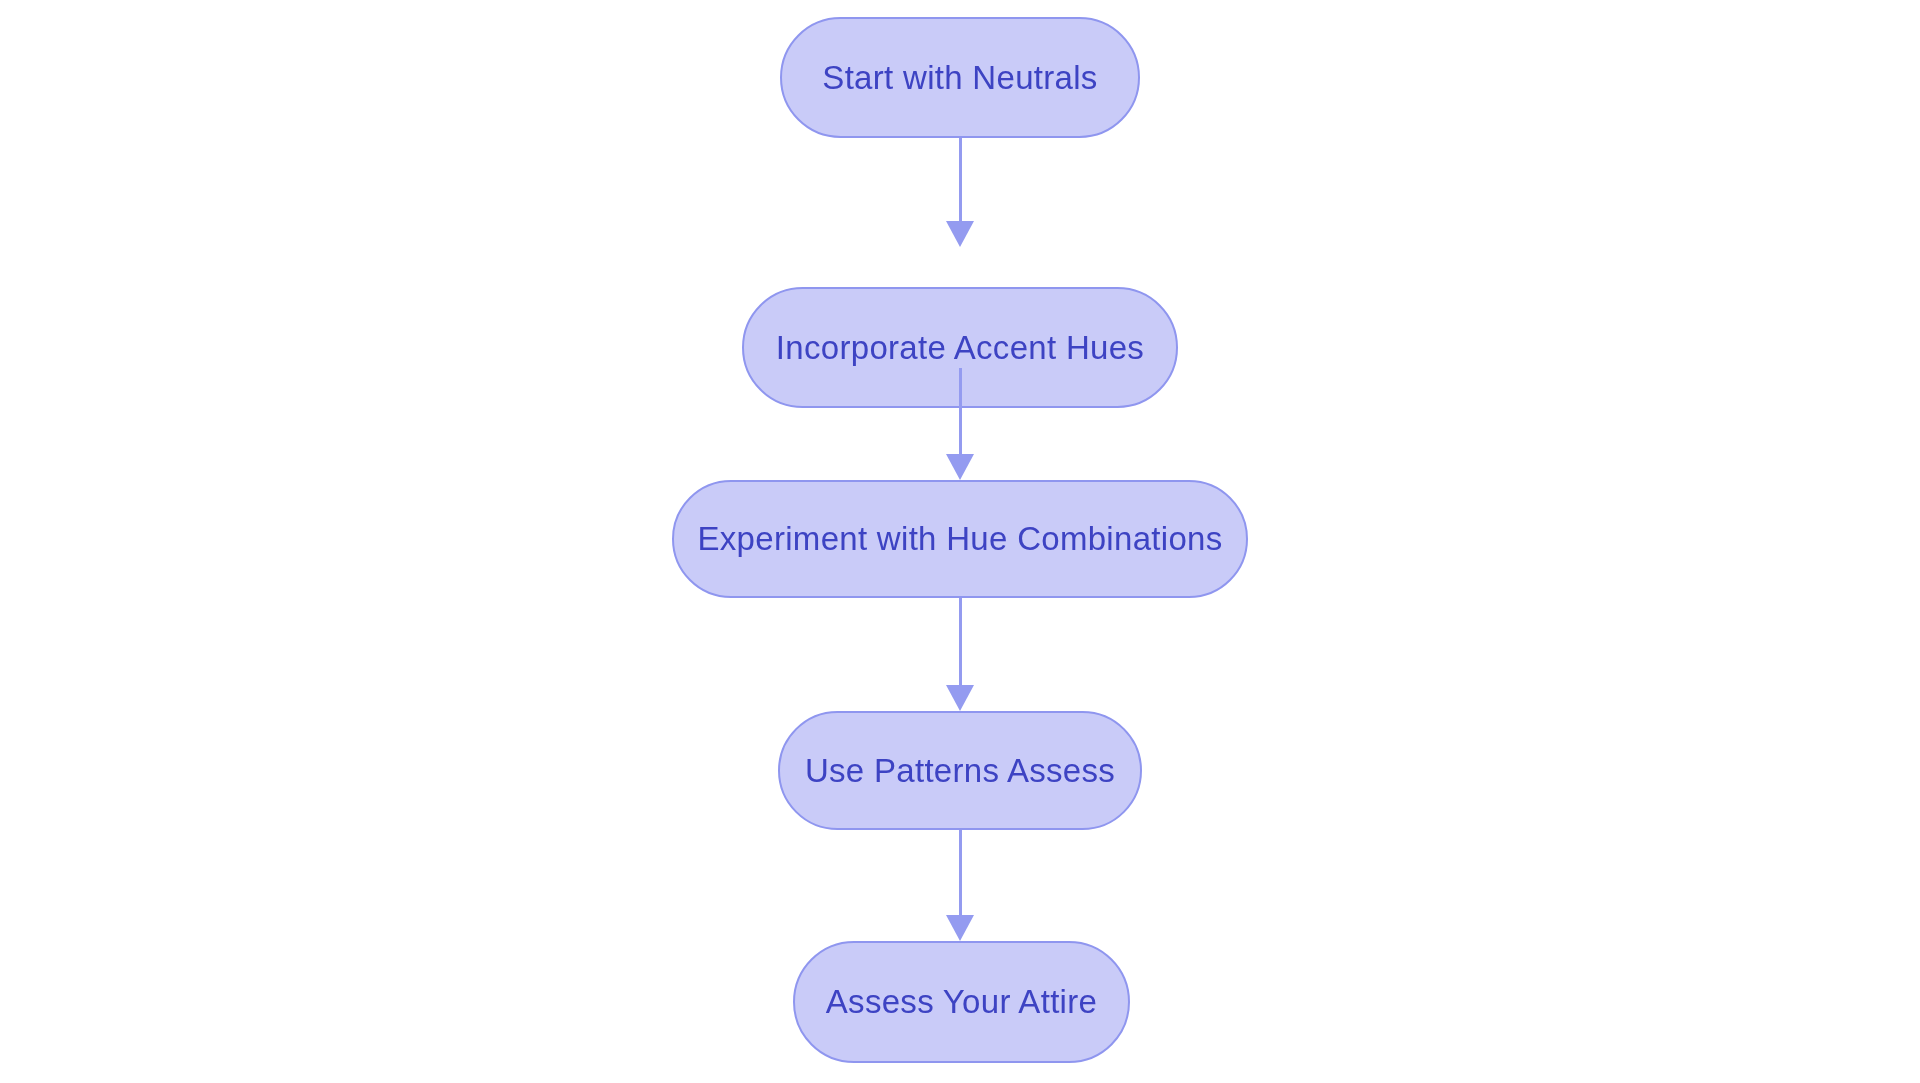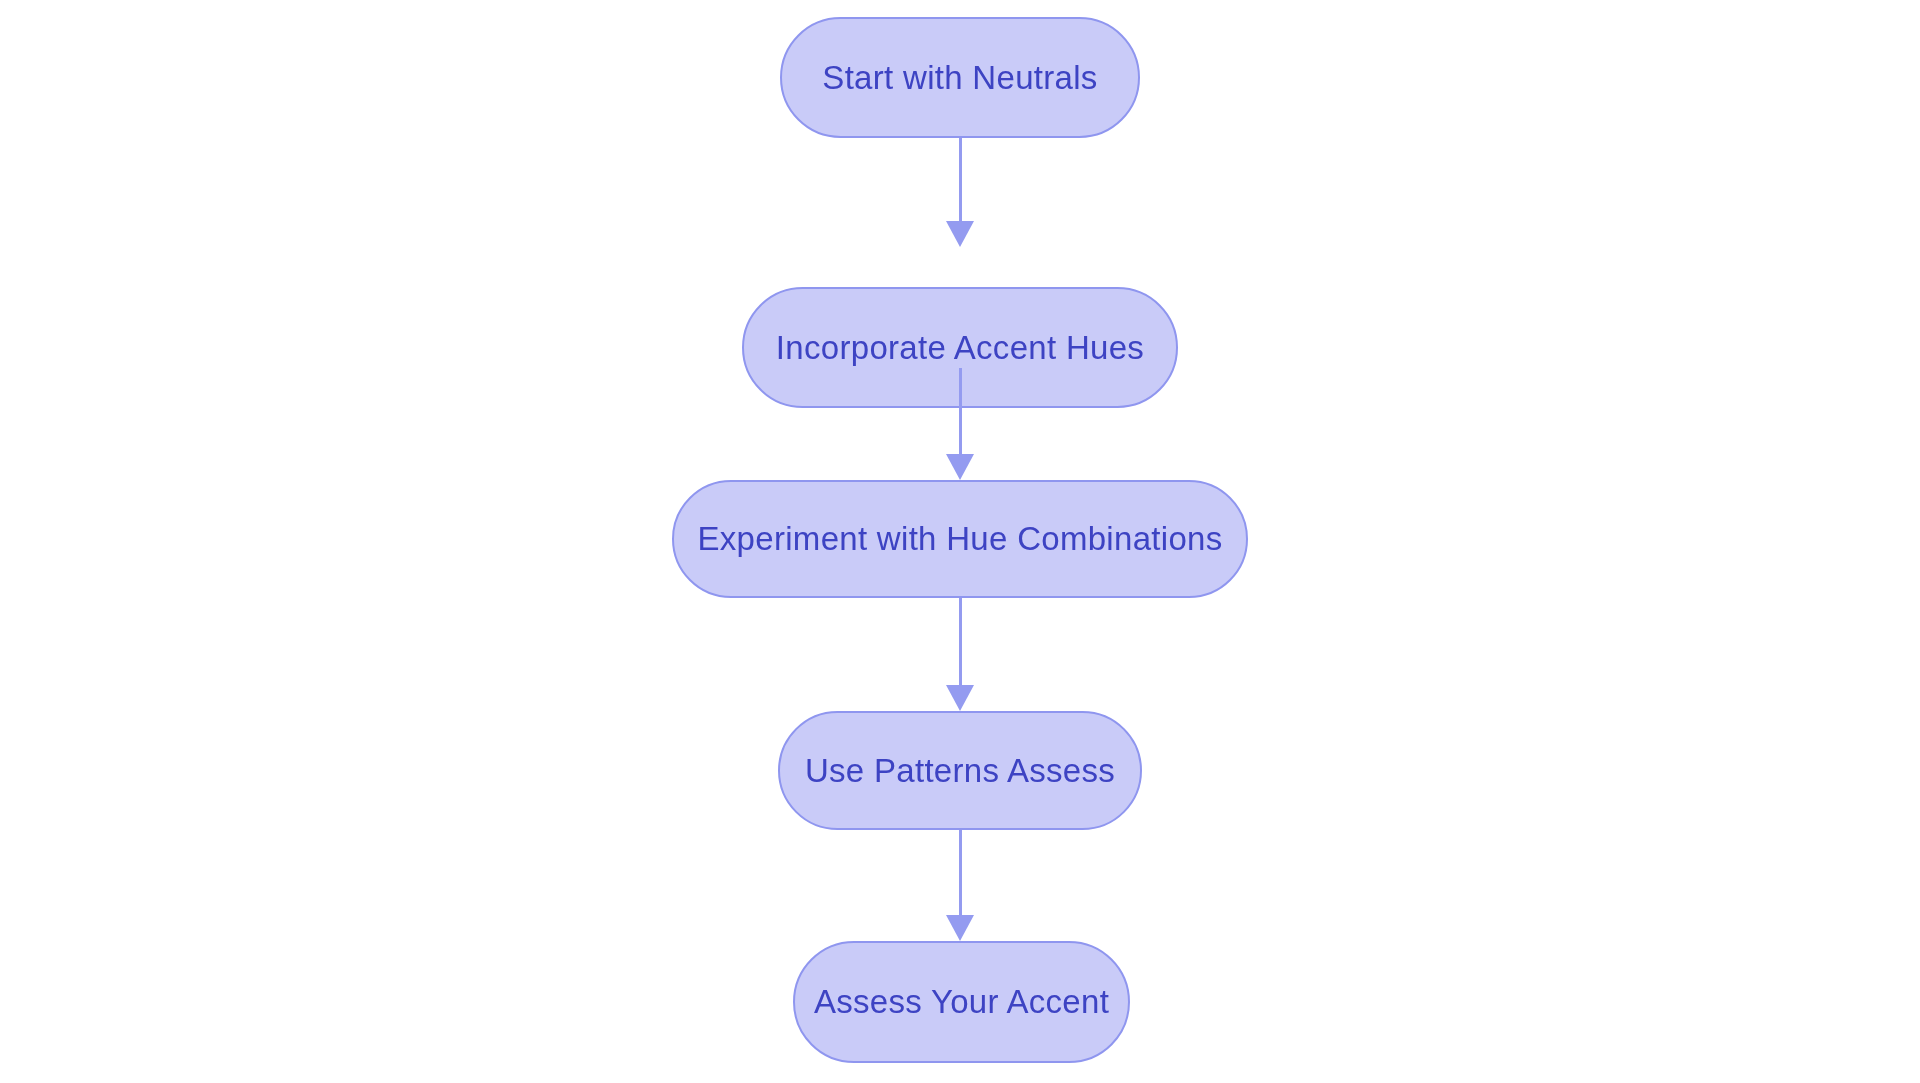--- a/index.html
+++ b/index.html
@@ -101,16 +101,16 @@
   <div class="node" id="node-3">
     <span class="node-label">Use Patterns Assess</span>
   </div>
 
   <div class="edge" id="edge-3">
     <div class="edge-shaft"></div>
     <div class="edge-head"></div>
   </div>
 
   <div class="node" id="node-4">
-    <span class="node-label">Assess Your Accent</span>
+    <span class="node-label">Assess Your Attire</span>
   </div>
 
 </div>
 
 </body></html>

